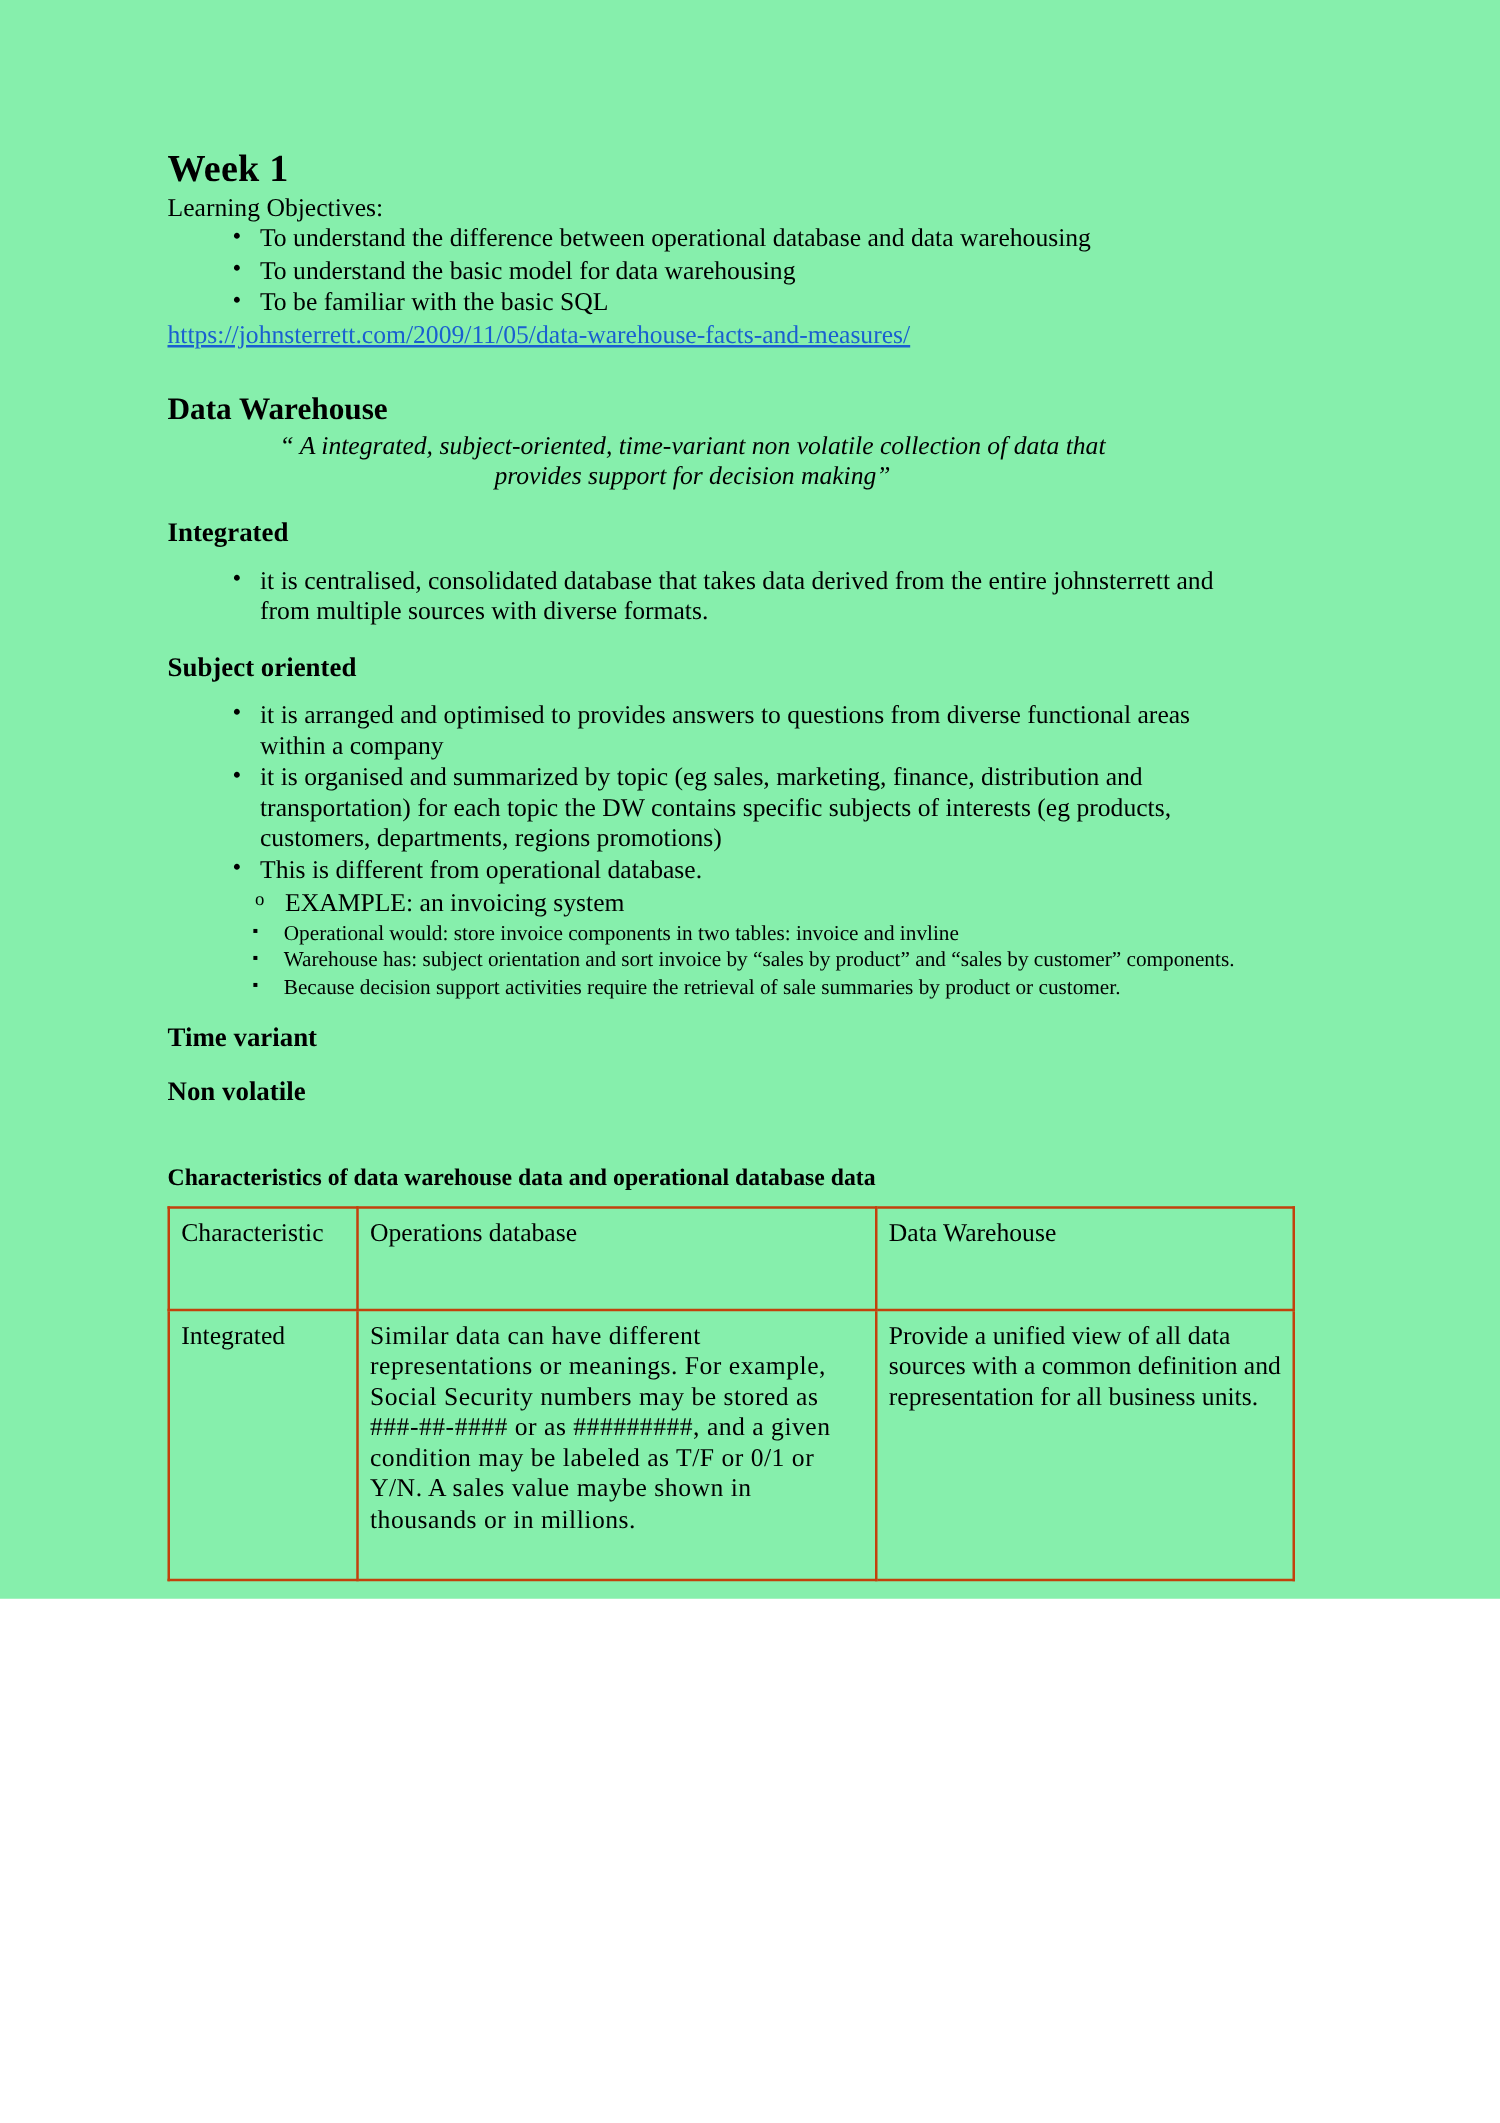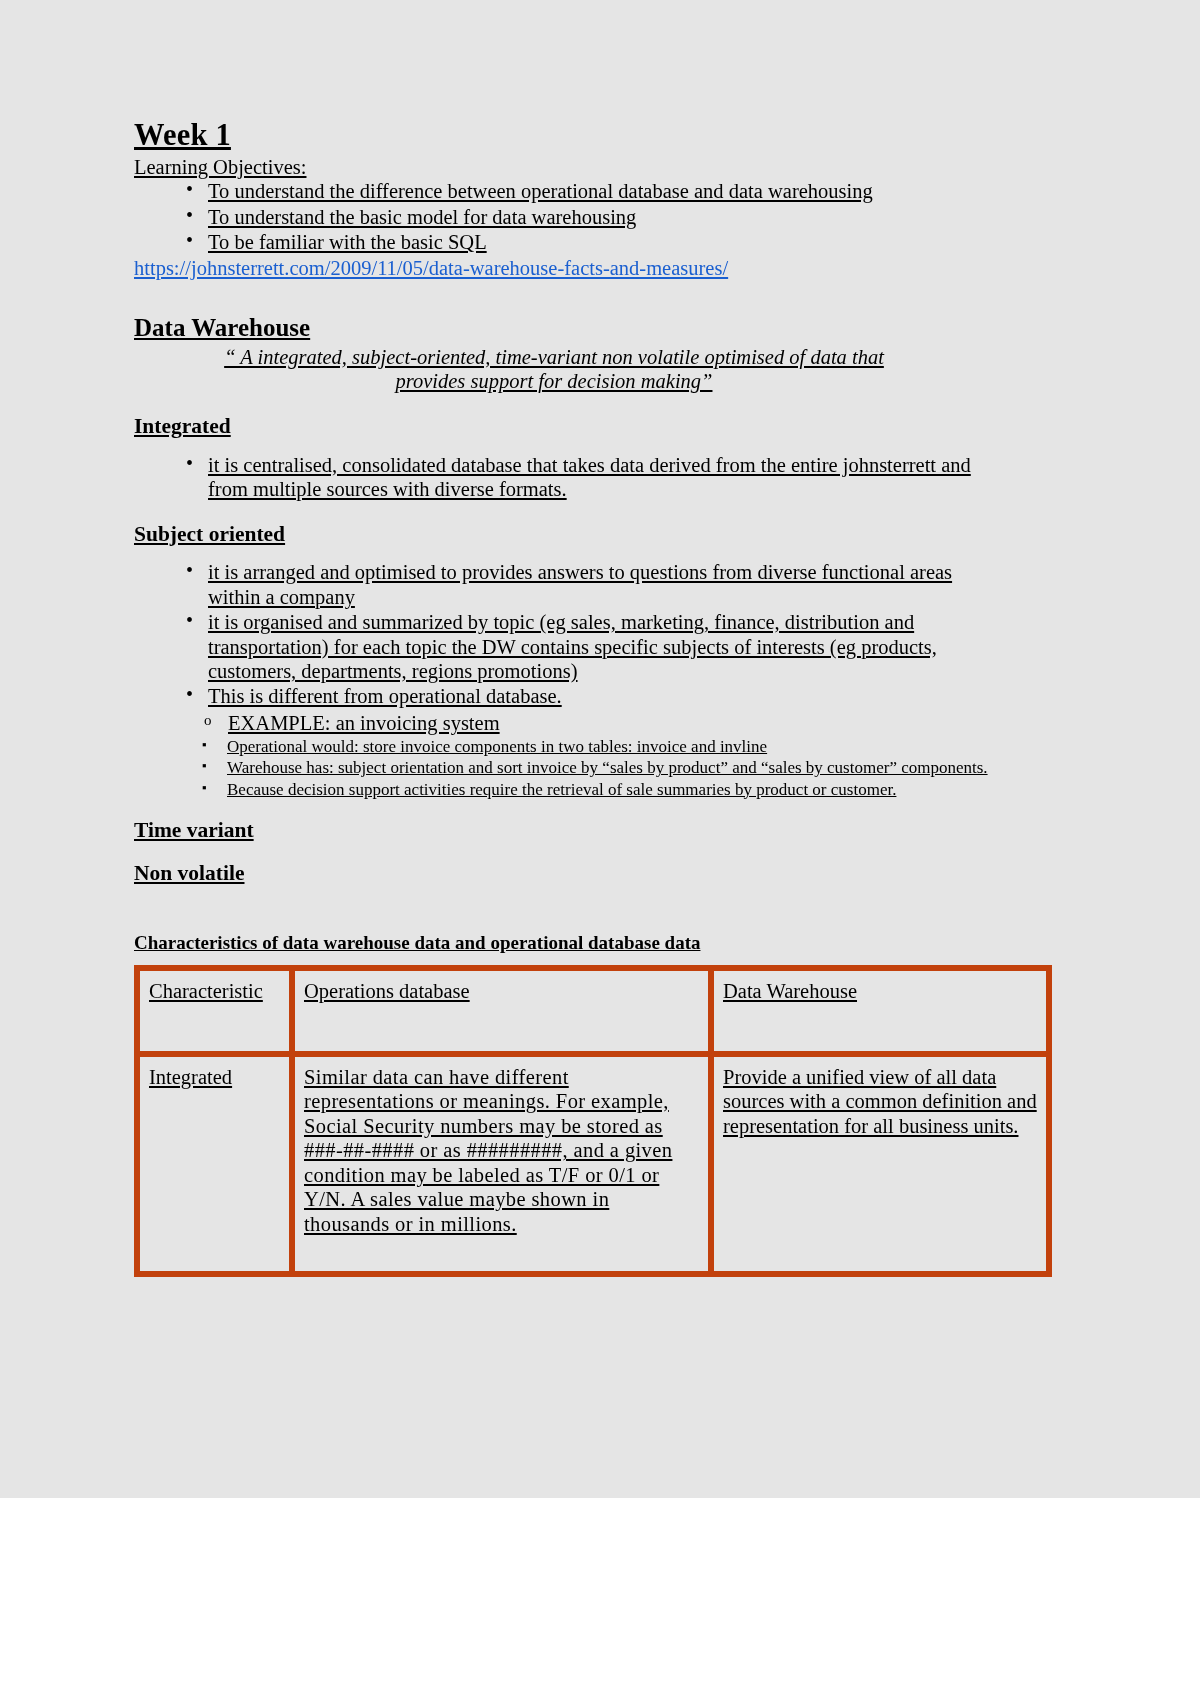--- a/index.html
+++ b/index.html
@@ -11,25 +11,24 @@
   body {
     width: 1200px;
     height: 1698px;
     font-family: "Liberation Serif", "DejaVu Serif", serif;
     color: #000000;
     overflow: hidden;
   }
   .page {
     position: relative;
     width: 1200px;
-    height: 1498px;
-    background: #e5e5e5;
+    height: 1279px;
+    background: #86efac;
     box-sizing: border-box;
     padding: 118px 130px 0 134px;
-    text-decoration: underline;
   }
   .content {
     width: 860px;
   }
 
   
   h1.doc-title {
     font-size: 30.5px;
     font-weight: bold;
     margin: 0 0 3px 0;
@@ -146,21 +145,21 @@
   }
 
   
   table.char-table {
     border-collapse: collapse;
     width: 840px;
     margin-top: 6px;
     table-layout: fixed;
   }
   table.char-table td {
-    border: 6px solid #c2410c;
+    border: 2px solid #c2410c;
     vertical-align: top;
     font-size: 20.5px;
     line-height: 1.20;
     padding: 8px 9px 10px 9px;
   }
   table.char-table td.col-char { width: 131px; }
   table.char-table td.col-ops  { width: 395px; }
   table.char-table td.col-dw   { width: 314px; }
   table.char-table tr.header-row td { height: 62px; }
   table.char-table tr.body-row td { height: 196px; }
@@ -191,21 +190,21 @@
     <p class="link-block">
       <a class="doc-link" href="#">https://johnsterrett.com/2009/11/05/data-warehouse-facts-and-measures/</a>
     </p>
 
     <div class="link-gap"></div>
 
 
     <h2 class="section-heading">Data Warehouse</h2>
 
     <p class="quote">
-      <span>“ A integrated, subject-oriented, time-variant non volatile optimised of data that</span>
+      <span>“ A integrated, subject-oriented, time-variant non volatile collection of data that</span>
       <span class="quote-line2">provides support for decision making”</span>
     </p>
 
     <h3 class="sub-heading">Integrated</h3>
 
     <ul class="level1">
       <li>
         <span> it is centralised, consolidated database that takes data derived from the entire johnsterrett and from multiple sources with diverse formats.</span>
       </li>
     </ul>

